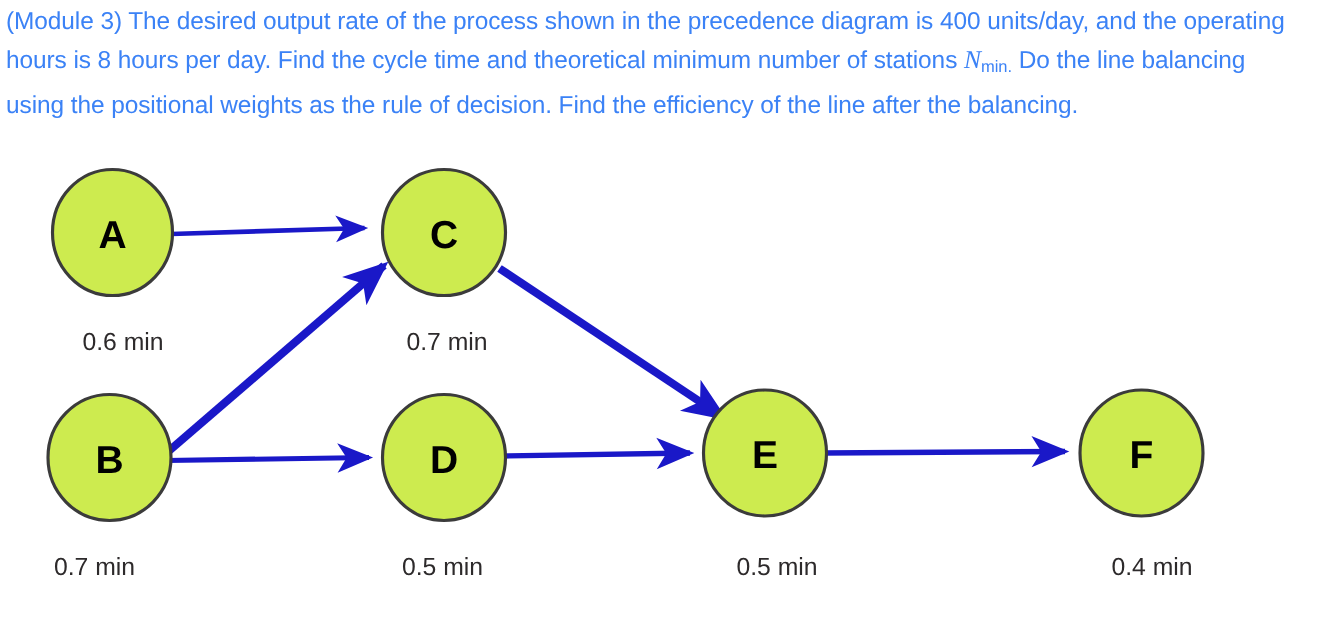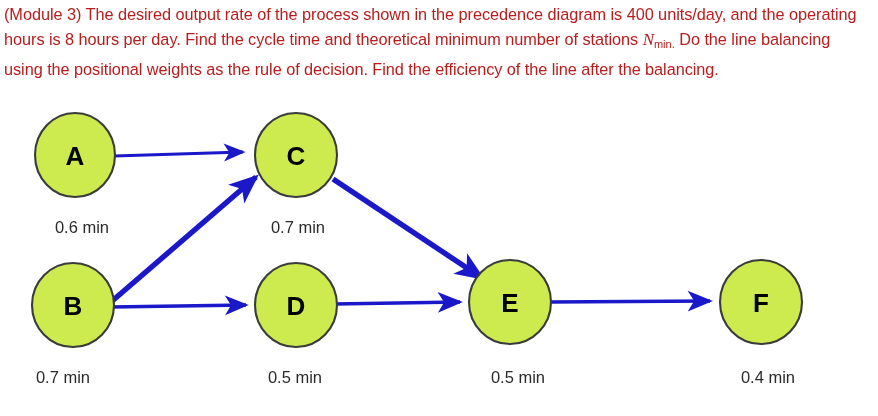--- a/index.html
+++ b/index.html
@@ -20,21 +20,21 @@
 
   
   #problem-statement {
     position: absolute;
     left: 4px;
     top: 2px;
     width: 866px;
     font-size: 16.3px;
     line-height: 25px;
     letter-spacing: -0.05px;
-    color: #b91c1c;
+    color: #3b82f6;
     white-space: pre-wrap;
   }
   #problem-statement .nmin-var {
     font-style: italic;
     font-family: "Liberation Serif", serif;
     font-size: 17px;
   }
   #problem-statement .nmin-sub {
     font-size: 11px;
     vertical-align: -0.28em;

